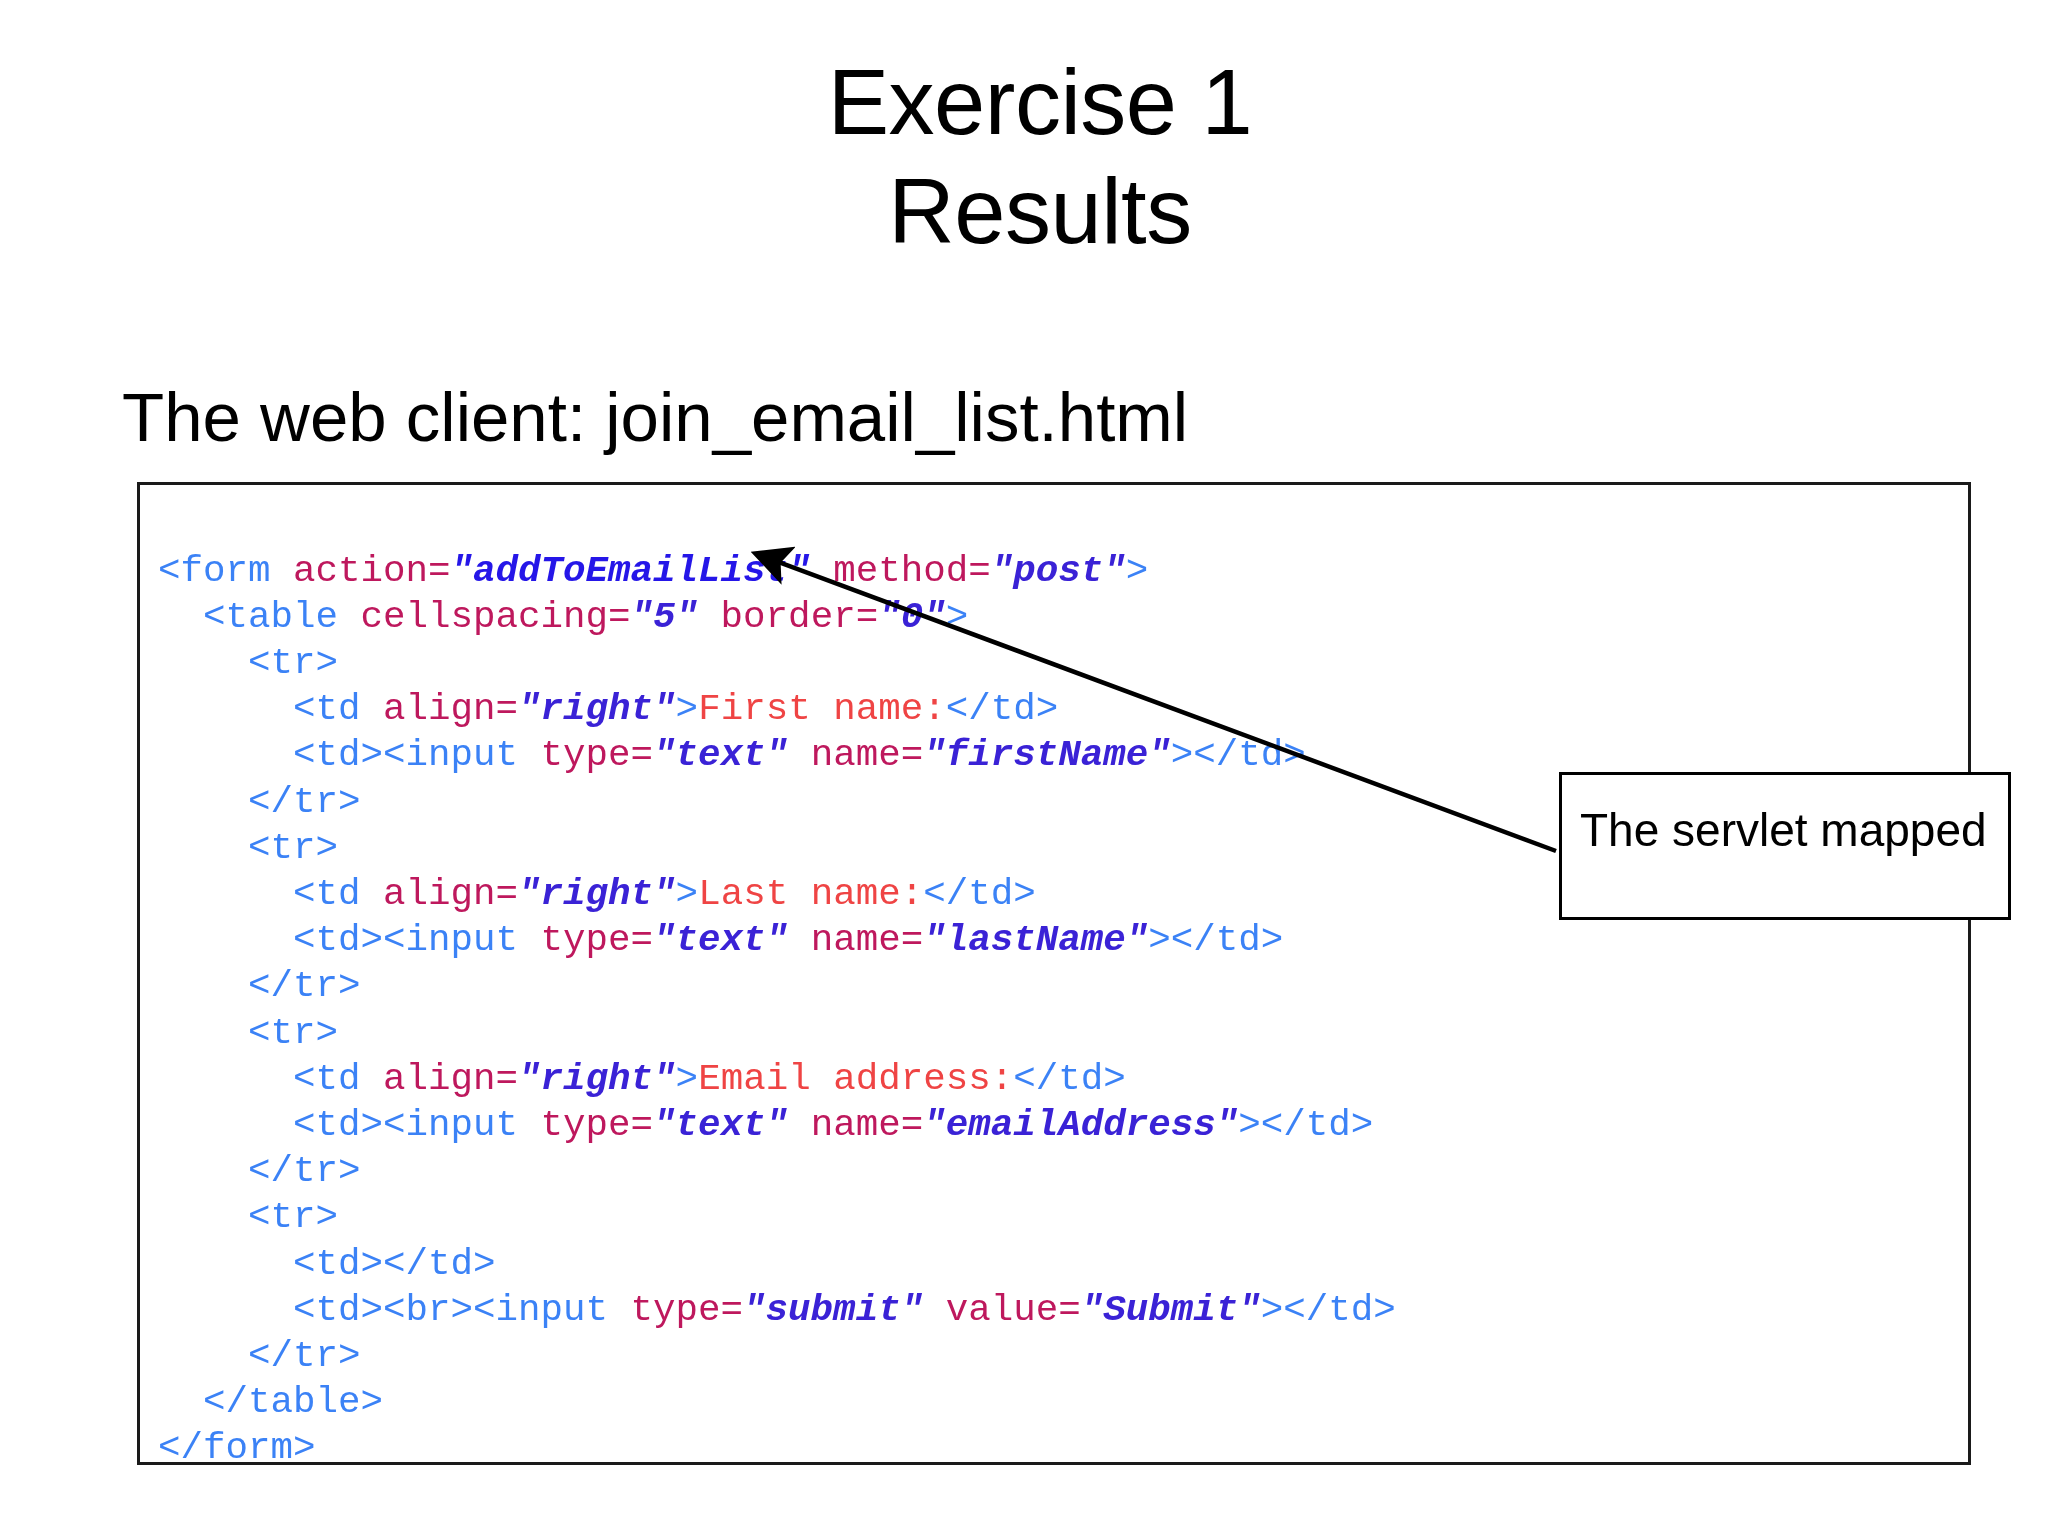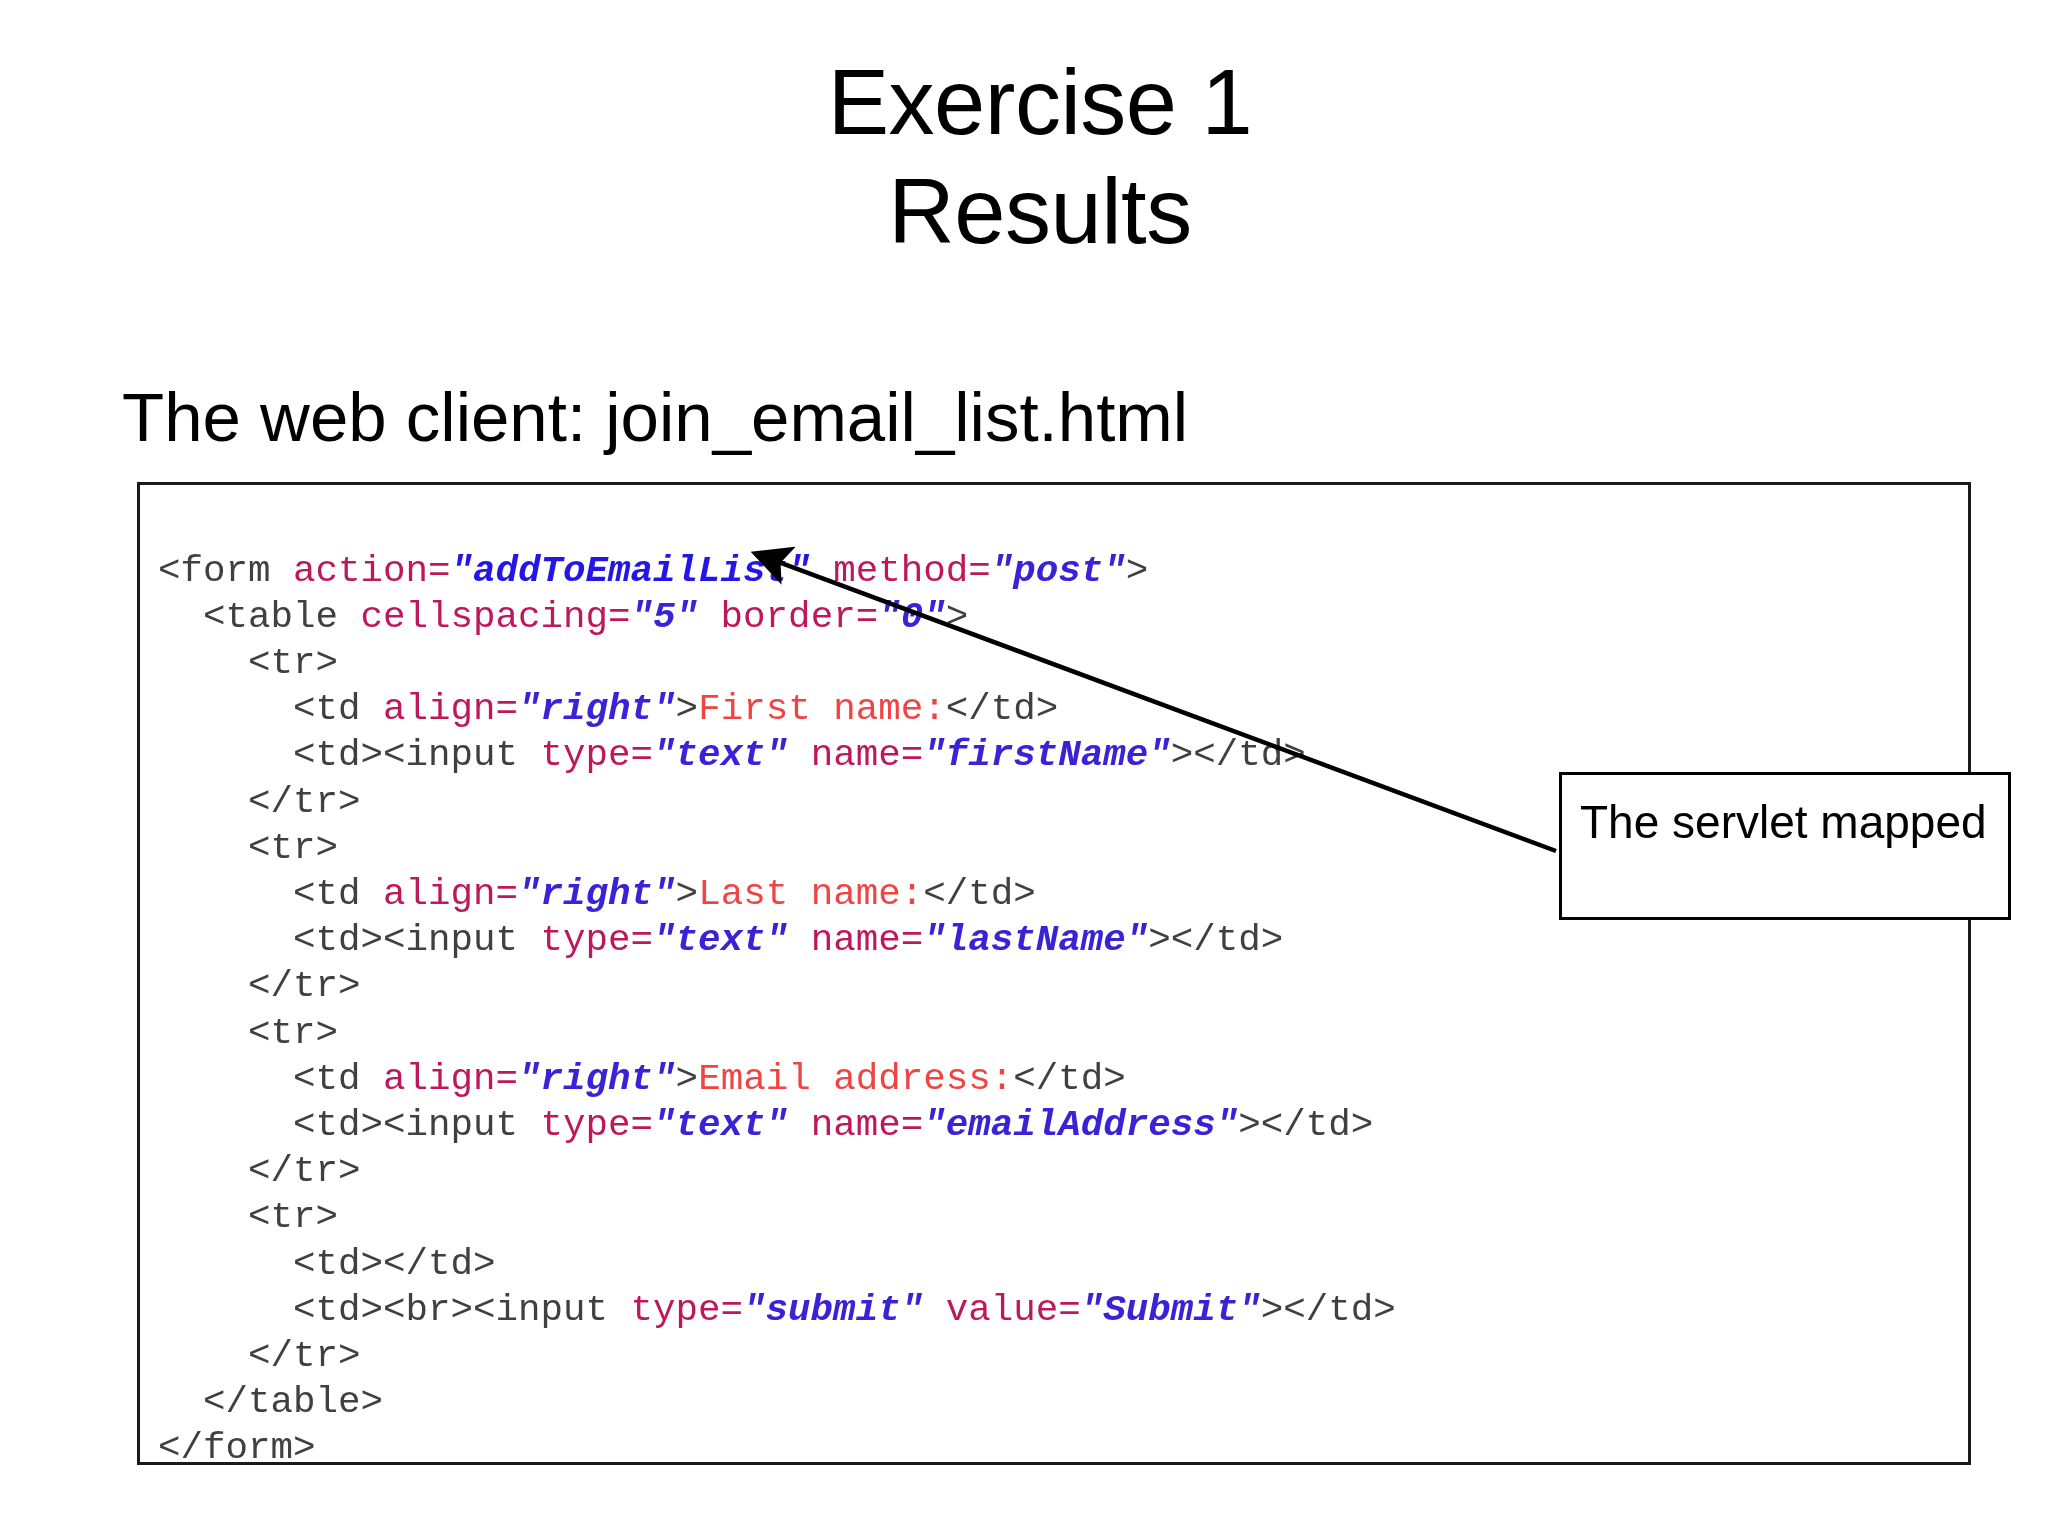--- a/index.html
+++ b/index.html
@@ -58,37 +58,37 @@
     position: absolute;
     left: 18px;
     top: 25px;
     font-family: "Liberation Mono", "DejaVu Sans Mono", monospace;
     font-size: 37.5px;
     line-height: 46.2px;
     white-space: pre;
     color: #000000;
   }
   .code-line { white-space: pre; }
-  .tk-tag   { color: #404040; text-align: right; }
+  .tk-tag   { color: #3b82f6; text-align: right; }
   .tk-attr  { color: #be185d; }
   .tk-val   { color: #3a22d6; font-style: italic; font-weight: bold; }
   .tk-txt   { color: #ef4444; }
   .tk-hl    { color: #2516e8; font-style: italic; font-weight: bold; }
 
   
   #callout-box {
     position: absolute;
     left: 1559px;
     top: 772px;
     width: 452px;
     height: 148px;
     border: 3px solid #000000;
     box-sizing: border-box;
     background: #ffffff;
-    padding: 16px 18px 0 18px;
+    padding: 24px 18px 0 18px;
     z-index: 5;
   }
   #callout-box .callout-line {
     display: block;
     font-size: 46px;
     line-height: 62px;
     color: #000000;
     white-space: nowrap;
   }
 

